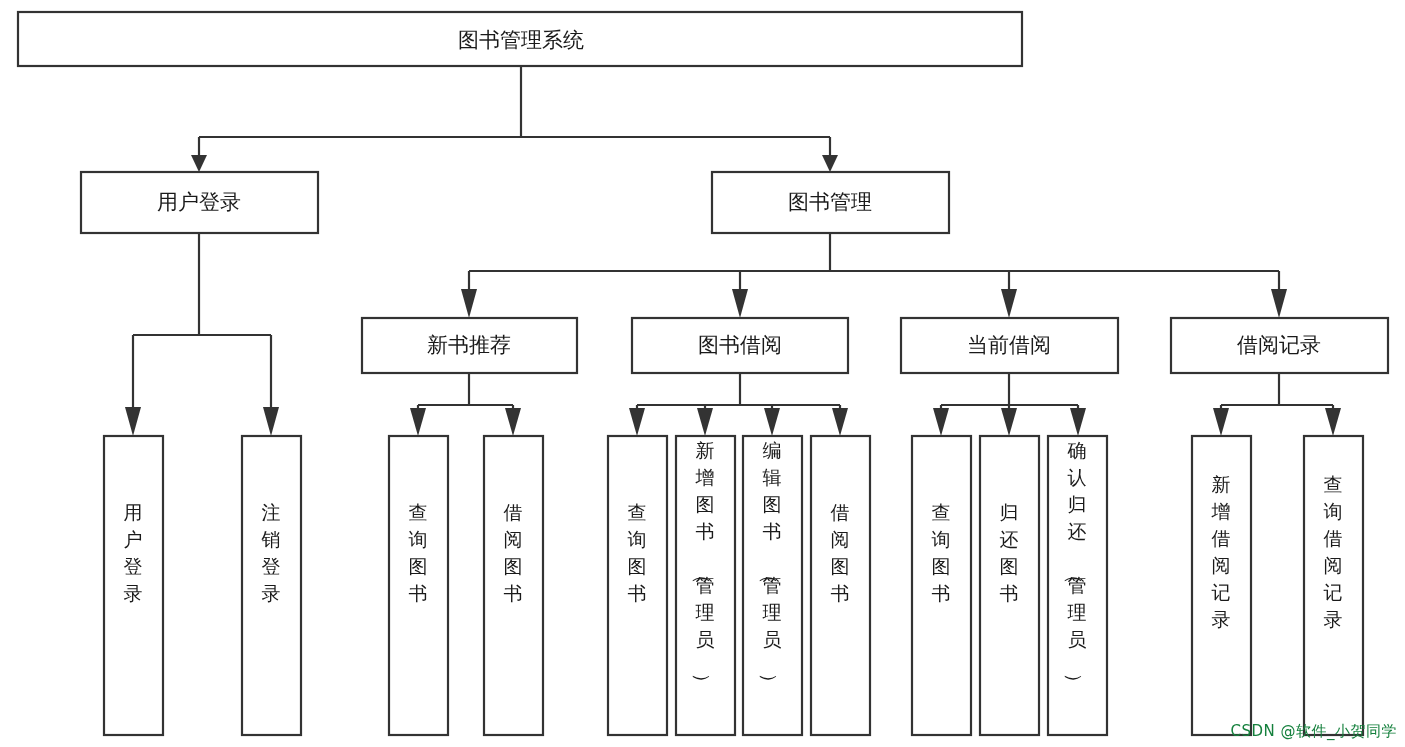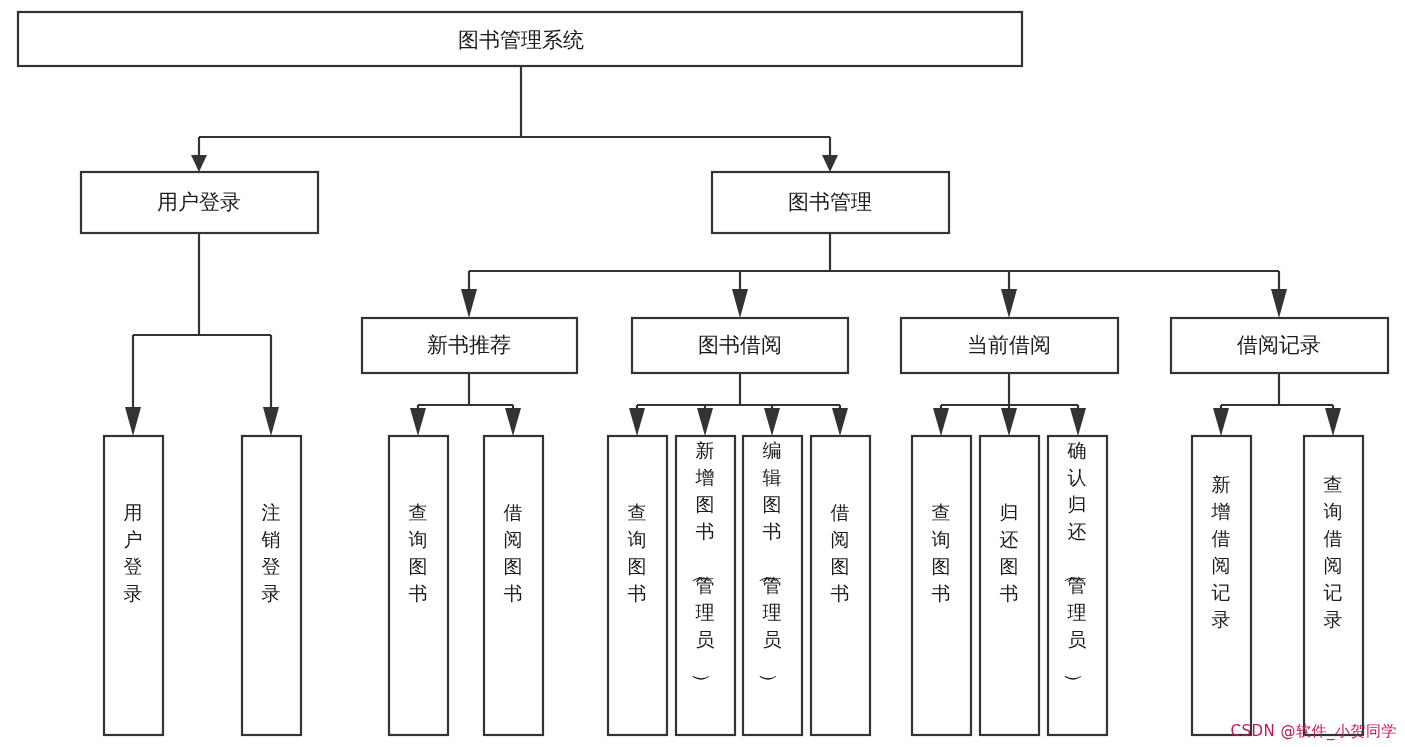--- a/index.html
+++ b/index.html
@@ -44,21 +44,21 @@
   }
   .arrow-head {
     fill: #333333;
     stroke: none;
   }
   .watermark {
     position: absolute;
     right: 8px;
     bottom: 6px;
     font-size: 15px;
-    color: #be185d;
+    color: #15803d;
     font-family: "DejaVu Sans", "Liberation Sans", sans-serif;
     letter-spacing: 0.5px;
     white-space: nowrap;
     user-select: none;
   }
 </style>
 </head>
 <body>
 
 <svg id="diagram" viewBox="0 0 1405 747">

